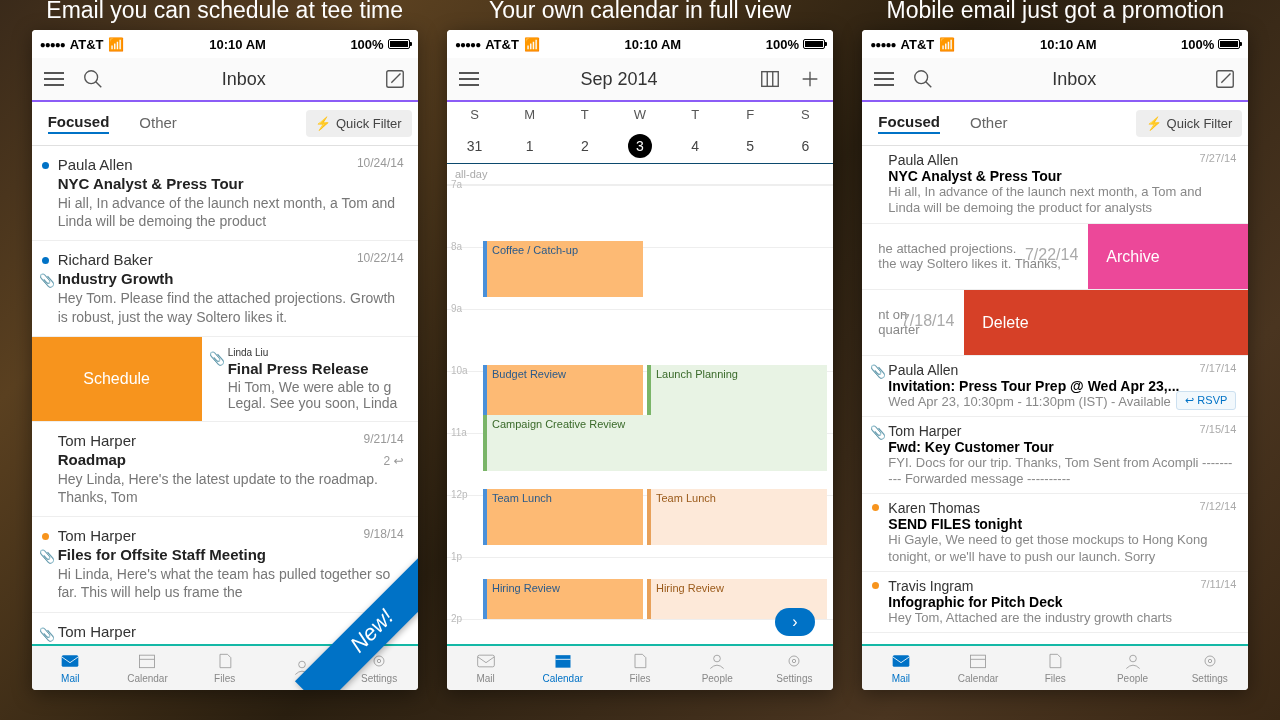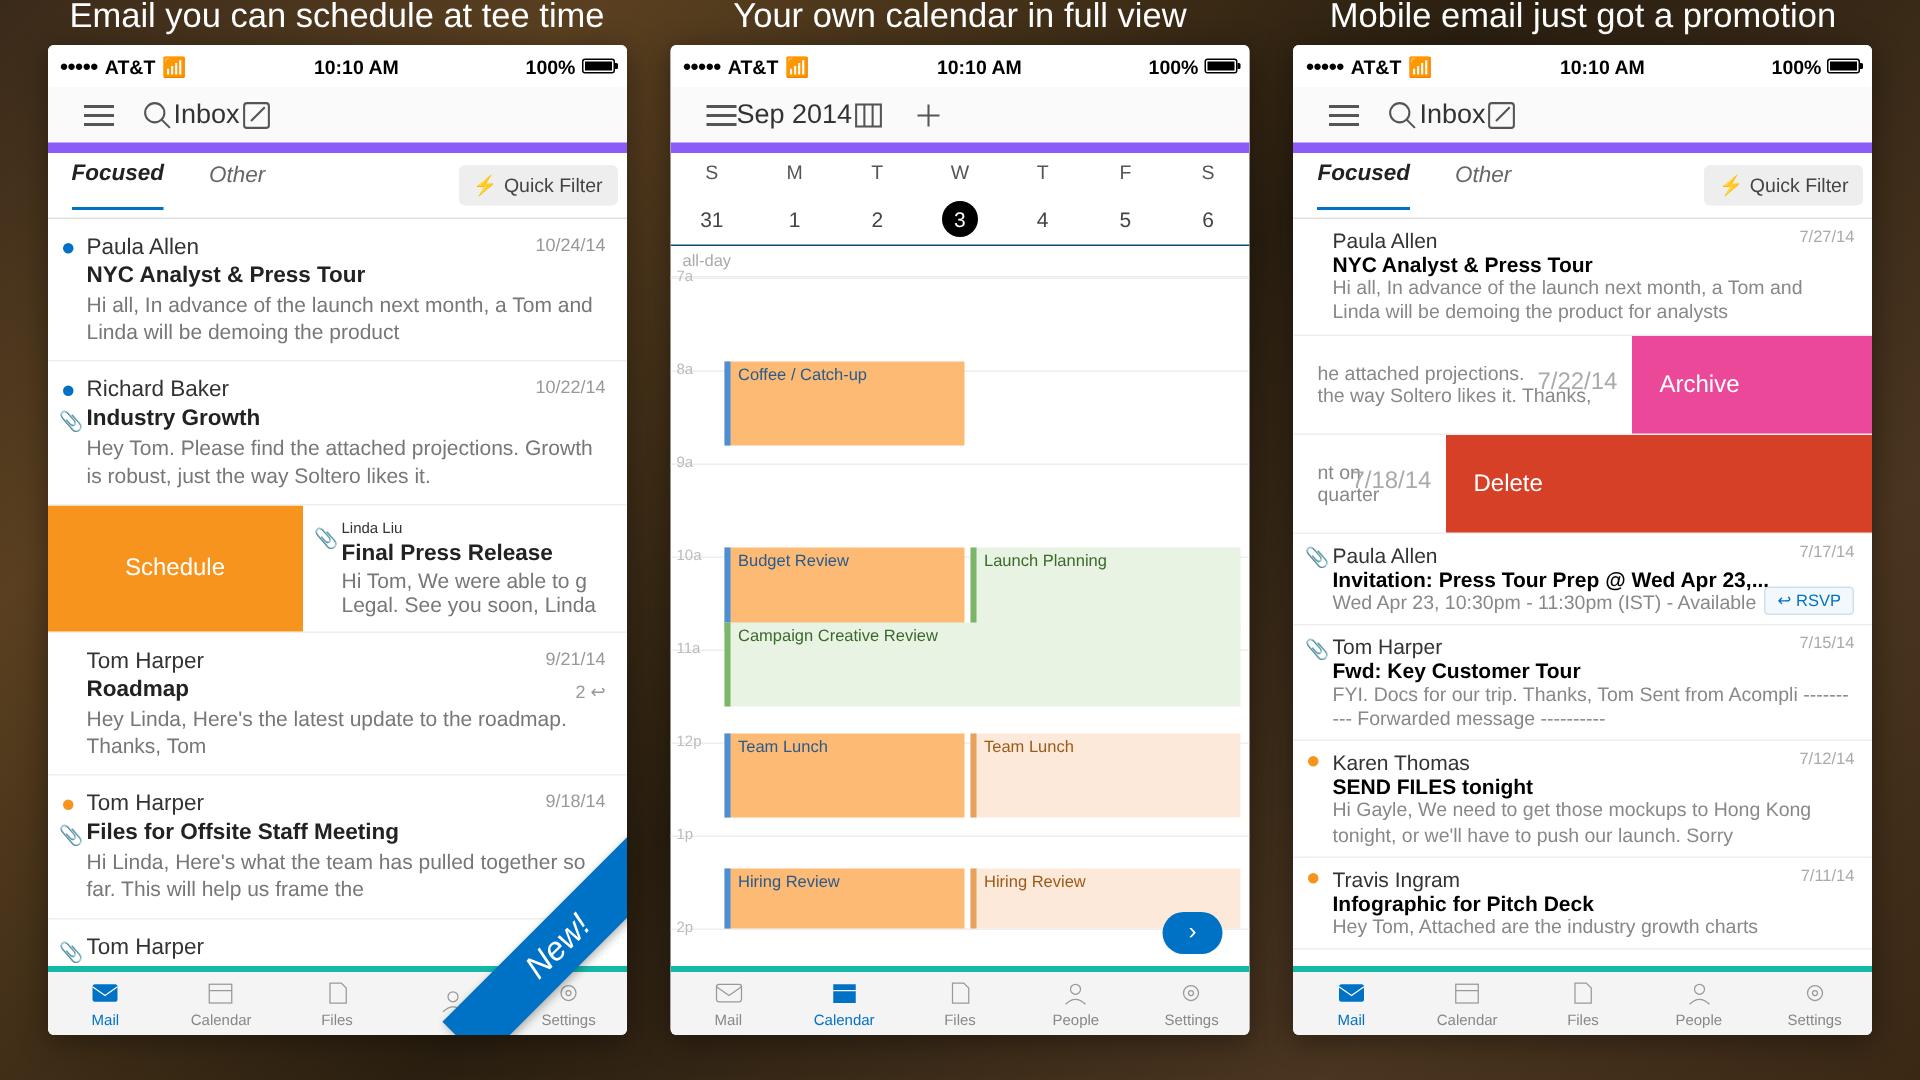--- a/index.html
+++ b/index.html
@@ -8,29 +8,29 @@
 .col { flex: 1; display: flex; flex-direction: column; align-items: center; }
 .headline { color: #fff; font-size: 23px; font-weight: 300; text-align: center; height: 30px; line-height: 20px; }
 .phone { width: 386px; height: 660px; background: #fff; border-radius: 4px; box-shadow: 0 4px 20px rgba(0,0,0,.4); overflow: hidden; position: relative; display: flex; flex-direction: column; }
 .statusbar { height: 28px; background: #fff; display: flex; align-items: center; justify-content: space-between; padding: 0 8px; font-size: 13px; font-weight: 600; }
 .sb-left { display: flex; align-items: center; gap: 5px; }
 .dots { letter-spacing: -1px; font-size: 10px; }
 .sb-right { display: flex; align-items: center; gap: 4px; }
 .batt { width: 22px; height: 10px; border: 1px solid #000; border-radius: 2px; position: relative; }
 .batt::after { content: ""; position: absolute; right: -3px; top: 2px; width: 2px; height: 4px; background: #000; border-radius: 0 1px 1px 0; }
 .batt::before { content: ""; position: absolute; left: 1px; top: 1px; right: 1px; bottom: 1px; background: #000; }
-.navbar { height: 44px; display: flex; align-items: center; padding: 0 24px; border-bottom: 7px solid #8b5cf6; background: #fafafa; }
+.navbar { height: 44px; display: flex; align-items: center; justify-content: space-between; padding: 0 12px; border-bottom: 2px solid #8b5cf6; background: #fafafa; }
 .nav-title { font-size: 18px; color: #333; font-weight: 400; }
 .nav-side { display: flex; align-items: center; gap: 18px; }
 .icon { display: inline-flex; }
 .hamburger { display: flex; flex-direction: column; gap: 4px; }
 .hamburger span { width: 20px; height: 2px; background: #555; }
 .search-ic svg, .compose-ic svg, .layout-ic svg, .plus-ic svg { width: 22px; height: 22px; stroke: #555; fill: none; stroke-width: 1.5; }
 .tabs-row { display: flex; align-items: center; height: 44px; padding: 0 6px 0 16px; border-bottom: 1px solid #e0e0e0; gap: 30px; }
-.tab { font-size: 15px; color: #666; padding-bottom: 14px; font-style: italic; }
+.tab { font-size: 15px; color: #666; padding-bottom: 2px; }
 .tab.active { color: #222; font-weight: 600; border-bottom: 2px solid #0072c6; }
 .qfilter { margin-left: auto; background: #eee; border-radius: 4px; padding: 6px 10px; font-size: 13px; color: #444; display: flex; align-items: center; gap: 4px; }
 .list { flex: 1; overflow: hidden; }
 .msg { position: relative; padding: 10px 14px 10px 26px; border-bottom: 1px solid #eee; }
 .msg .from { font-size: 15px; color: #333; }
 .msg .subj { font-size: 15px; color: #222; font-weight: 600; margin-top: 2px; }
 .msg .prev { font-size: 14px; color: #777; line-height: 1.3; margin-top: 2px; }
 .msg .date { position: absolute; right: 14px; top: 10px; font-size: 12px; color: #999; }
 .dot-blue { position: absolute; left: 10px; top: 16px; width: 7px; height: 7px; background: #0072c6; border-radius: 50%; }
 .dot-orange { position: absolute; left: 10px; top: 16px; width: 7px; height: 7px; background: #f7941d; border-radius: 50%; }
@@ -38,21 +38,21 @@
 .clip2 { position: absolute; left: 8px; top: 32px; font-size: 13px; color: #999; }
 .reply-ic { position: absolute; right: 14px; top: 32px; font-size: 12px; color: #999; }
 .swipe-left { display: flex; }
 .swipe-panel { width: 170px; display: flex; align-items: center; justify-content: center; color: #fff; font-size: 16px; font-weight: 400; }
 .swipe-orange { background: #f7941d; }
 .swipe-body { flex: 1; padding: 10px 14px 10px 26px; position: relative; }
 .swipe-body .from { font-size: 10px; color: #333; }
 .swipe-body .subj { font-size: 15px; color: #222; font-weight: 600; margin-top: 2px; }
 .swipe-body .prev { font-size: 14px; color: #777; margin-top: 2px; }
 .swipe-body .clip { left: 8px; top: 14px; }
-.tabbar { height: 46px; background: #f4f4f4; border-top: 4px solid #14b8a6; display: flex; align-items: center; }
+.tabbar { height: 46px; background: #f4f4f4; border-top: 2px solid #14b8a6; display: flex; align-items: center; }
 .tabitem { flex: 1; display: flex; flex-direction: column; align-items: center; justify-content: center; gap: 1px; font-size: 10px; color: #888; }
 .tabitem.active { color: #0072c6; }
 .tabicon svg { width: 20px; height: 18px; }
 .new-ribbon { position: absolute; right: -44px; bottom: 40px; width: 180px; background: #0072c6; color: #fff; text-align: center; font-size: 22px; font-style: italic; padding: 6px 0; transform: rotate(-45deg); box-shadow: 0 2px 6px rgba(0,0,0,.3); }
 
 .cal-weekdays { display: flex; height: 26px; }
 .cal-weekdays div { flex: 1; text-align: center; font-size: 13px; color: #555; line-height: 26px; }
 .cal-dates { display: flex; height: 36px; border-bottom: 1px solid #0c4a6e; }
 .cal-dates div { flex: 1; text-align: center; font-size: 14px; color: #444; display: flex; align-items: center; justify-content: center; }
 .cal-dates .today span { background: #000; color: #fff; width: 24px; height: 24px; border-radius: 50%; display: inline-flex; align-items: center; justify-content: center; }

